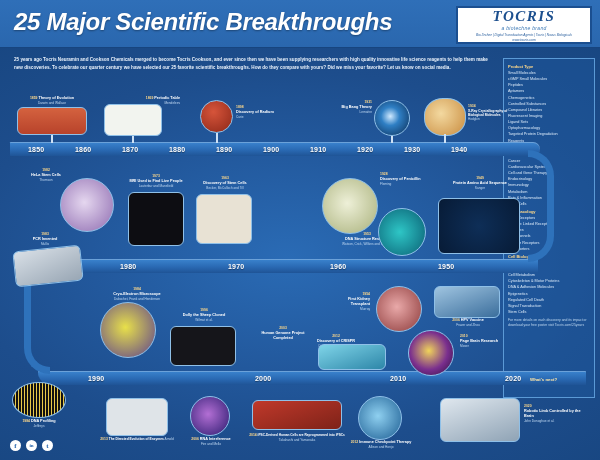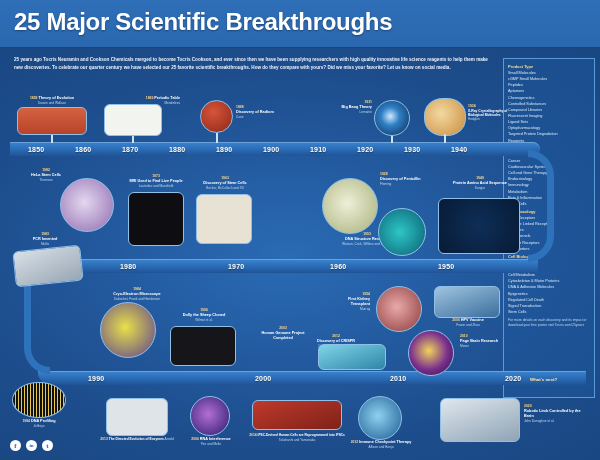--- a/index.html
+++ b/index.html
@@ -13,20 +13,21 @@
     width: 600px; height: 460px;
     background:
       radial-gradient(ellipse 520px 300px at 48% 56%, #2a6bb5 0%, #22589c 38%, #1d4d8c 62%, #17457f 100%);
     color: #fff;
   }
   
   #header {
     position: absolute; left: 0; top: 0; width: 600px; height: 48px;
     background: linear-gradient(180deg,#2f6fb8 0%, #2a67ae 100%);
     border-bottom: 1px solid #17457f;
+    font-style: italic;
   }
   #title {
     position: absolute; left: 14px; top: 8px;
     font-size: 24px; font-weight: bold; letter-spacing: -0.3px;
     color: #ffffff; text-shadow: 0 1px 2px rgba(0,0,0,.35);
     white-space: nowrap;
   }
   #logo-box {
     position: absolute; right: 8px; top: 6px; width: 136px; height: 38px;
     background: #ffffff; border: 2px solid #1b4f90;
@@ -127,20 +128,26 @@
     font-family: "Liberation Serif", serif;
   }
 </style>
 </head>
 <body>
 
 <div id="poster">
 
   <div id="header">
     <div id="title">25 Major Scientific Breakthroughs</div>
+    <div id="logo-box">
+      <div id="logo-word">TOCRIS</div>
+      <div id="logo-sub">a biotechne brand</div>
+      <div id="logo-strip">Bio-Techne | Digital Transduction Agents | Tocris | Novus Biologicals</div>
+      <div id="logo-url">www.tocris.com</div>
+    </div>
   </div>
 
   <div id="intro">25 years ago Tocris Neuramin and Cookson Chemicals merged to become Tocris Cookson, and ever since then we have been supplying researchers with high quality innovative life science reagents to help them make new discoveries. To celebrate our quarter century we have selected our 25 favorite scientific breakthroughs. How do they compare with yours? Did we miss your favorite? Let us know on social media.</div>
 
   <div id="sidebar">
     <div class="side-head">Product Type</div>
     <div class="side-item">Small Molecules</div>
     <div class="side-item">cGMP Small Molecules</div>
     <div class="side-item">Peptides</div>
     <div class="side-item">Aptamers</div>

